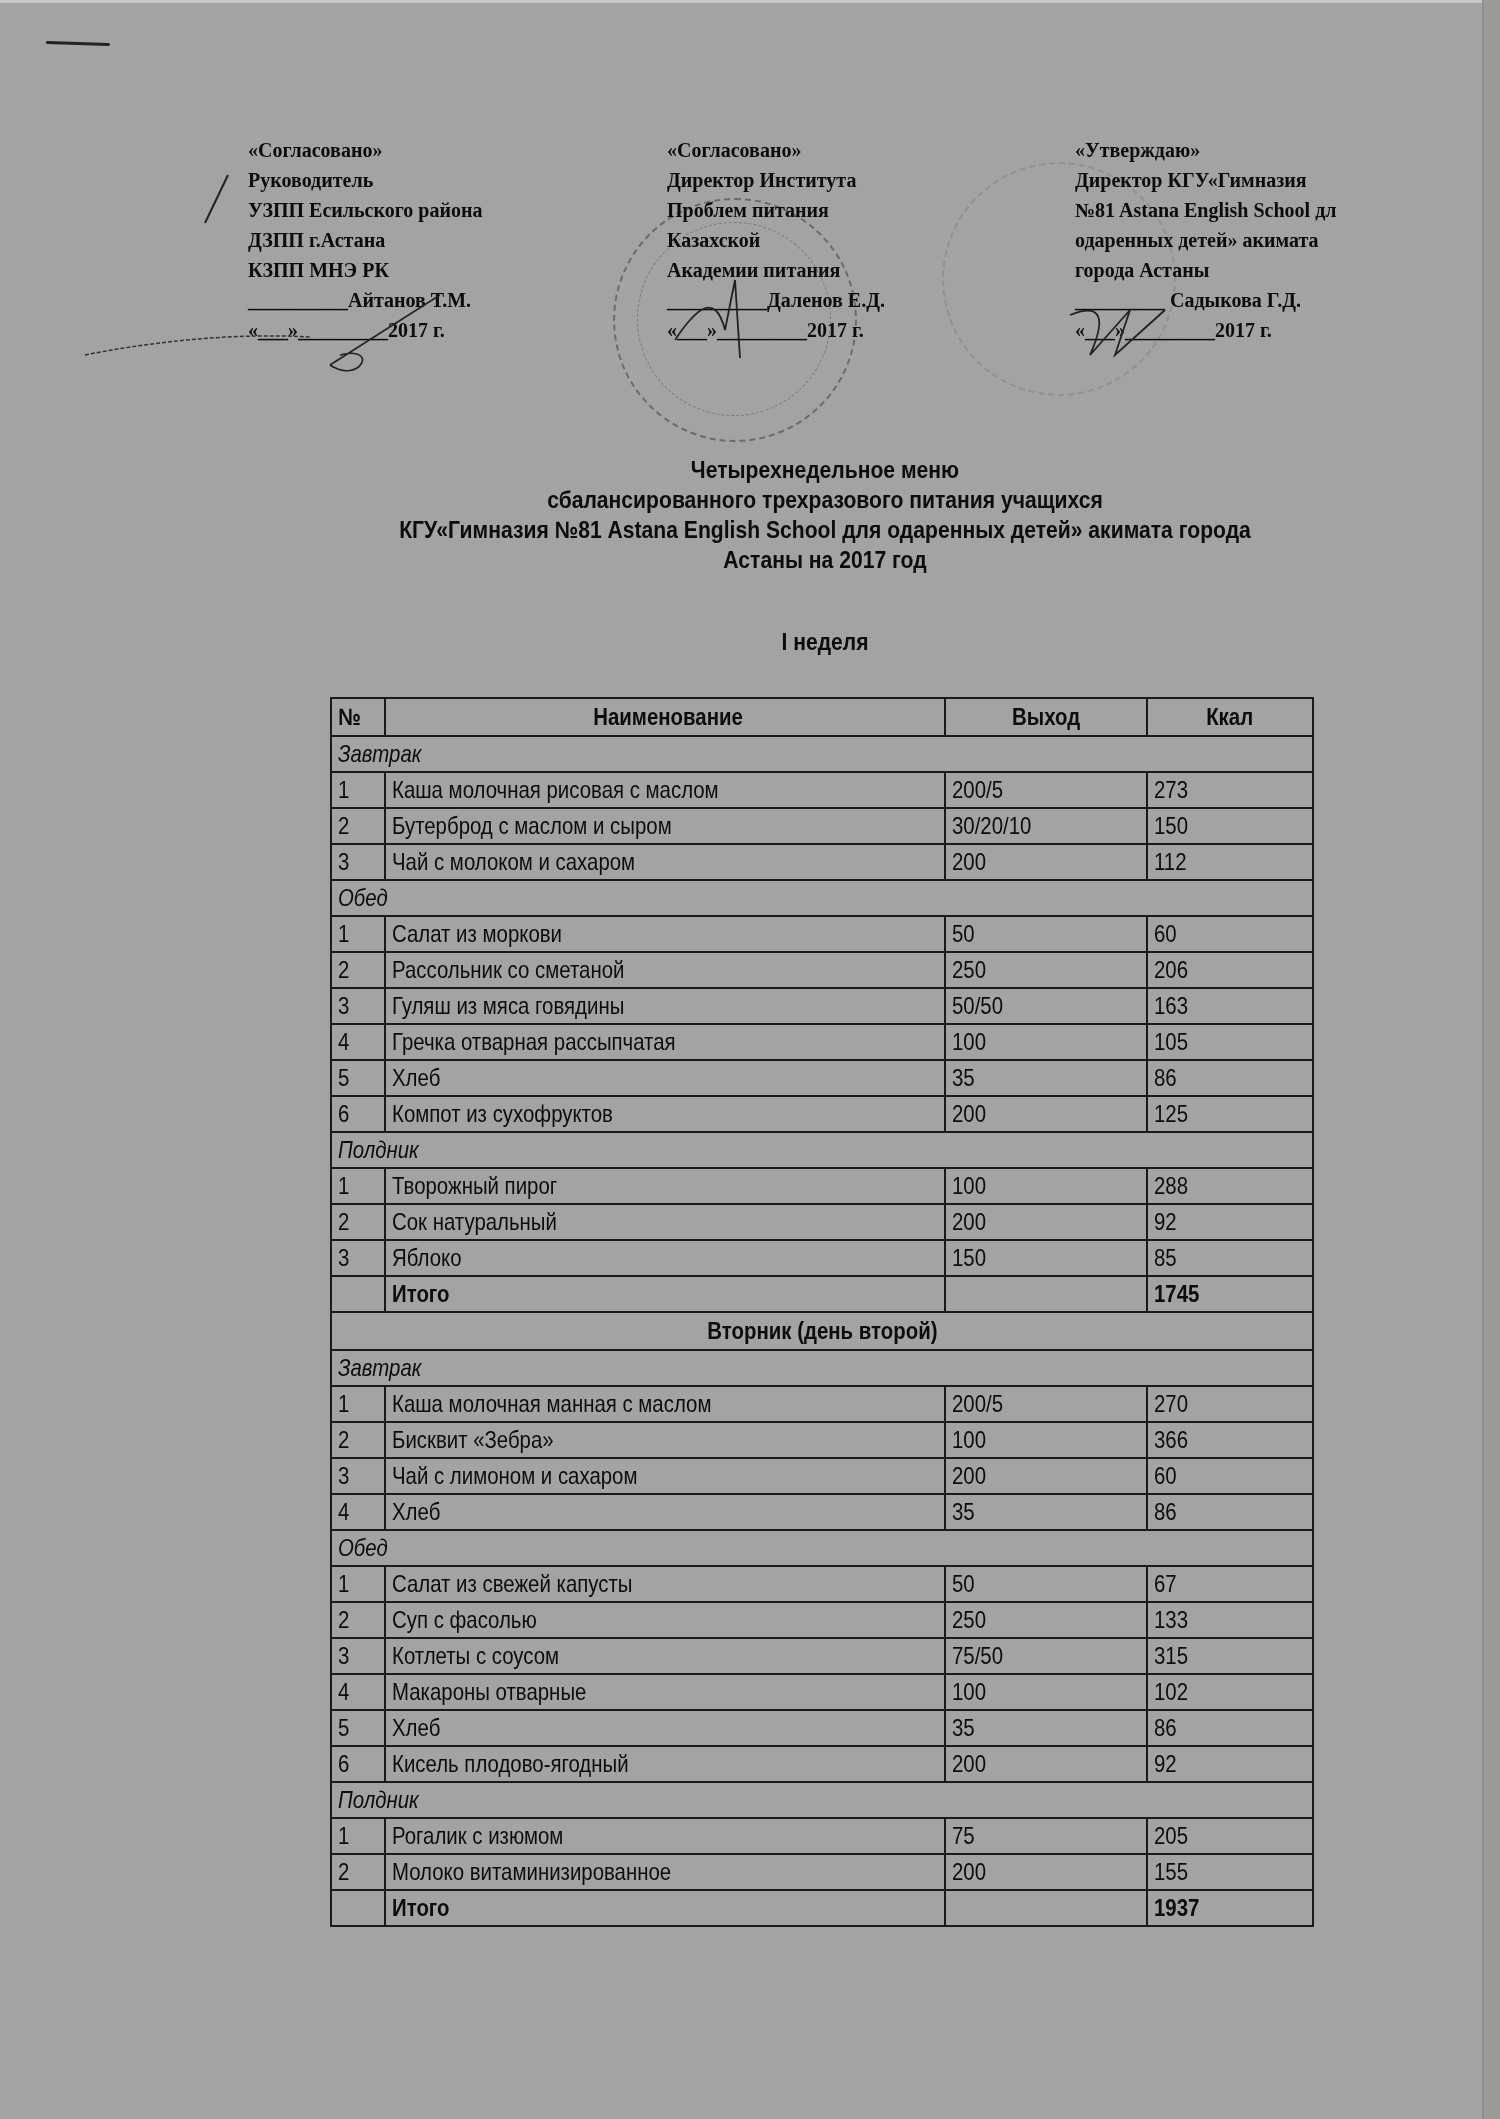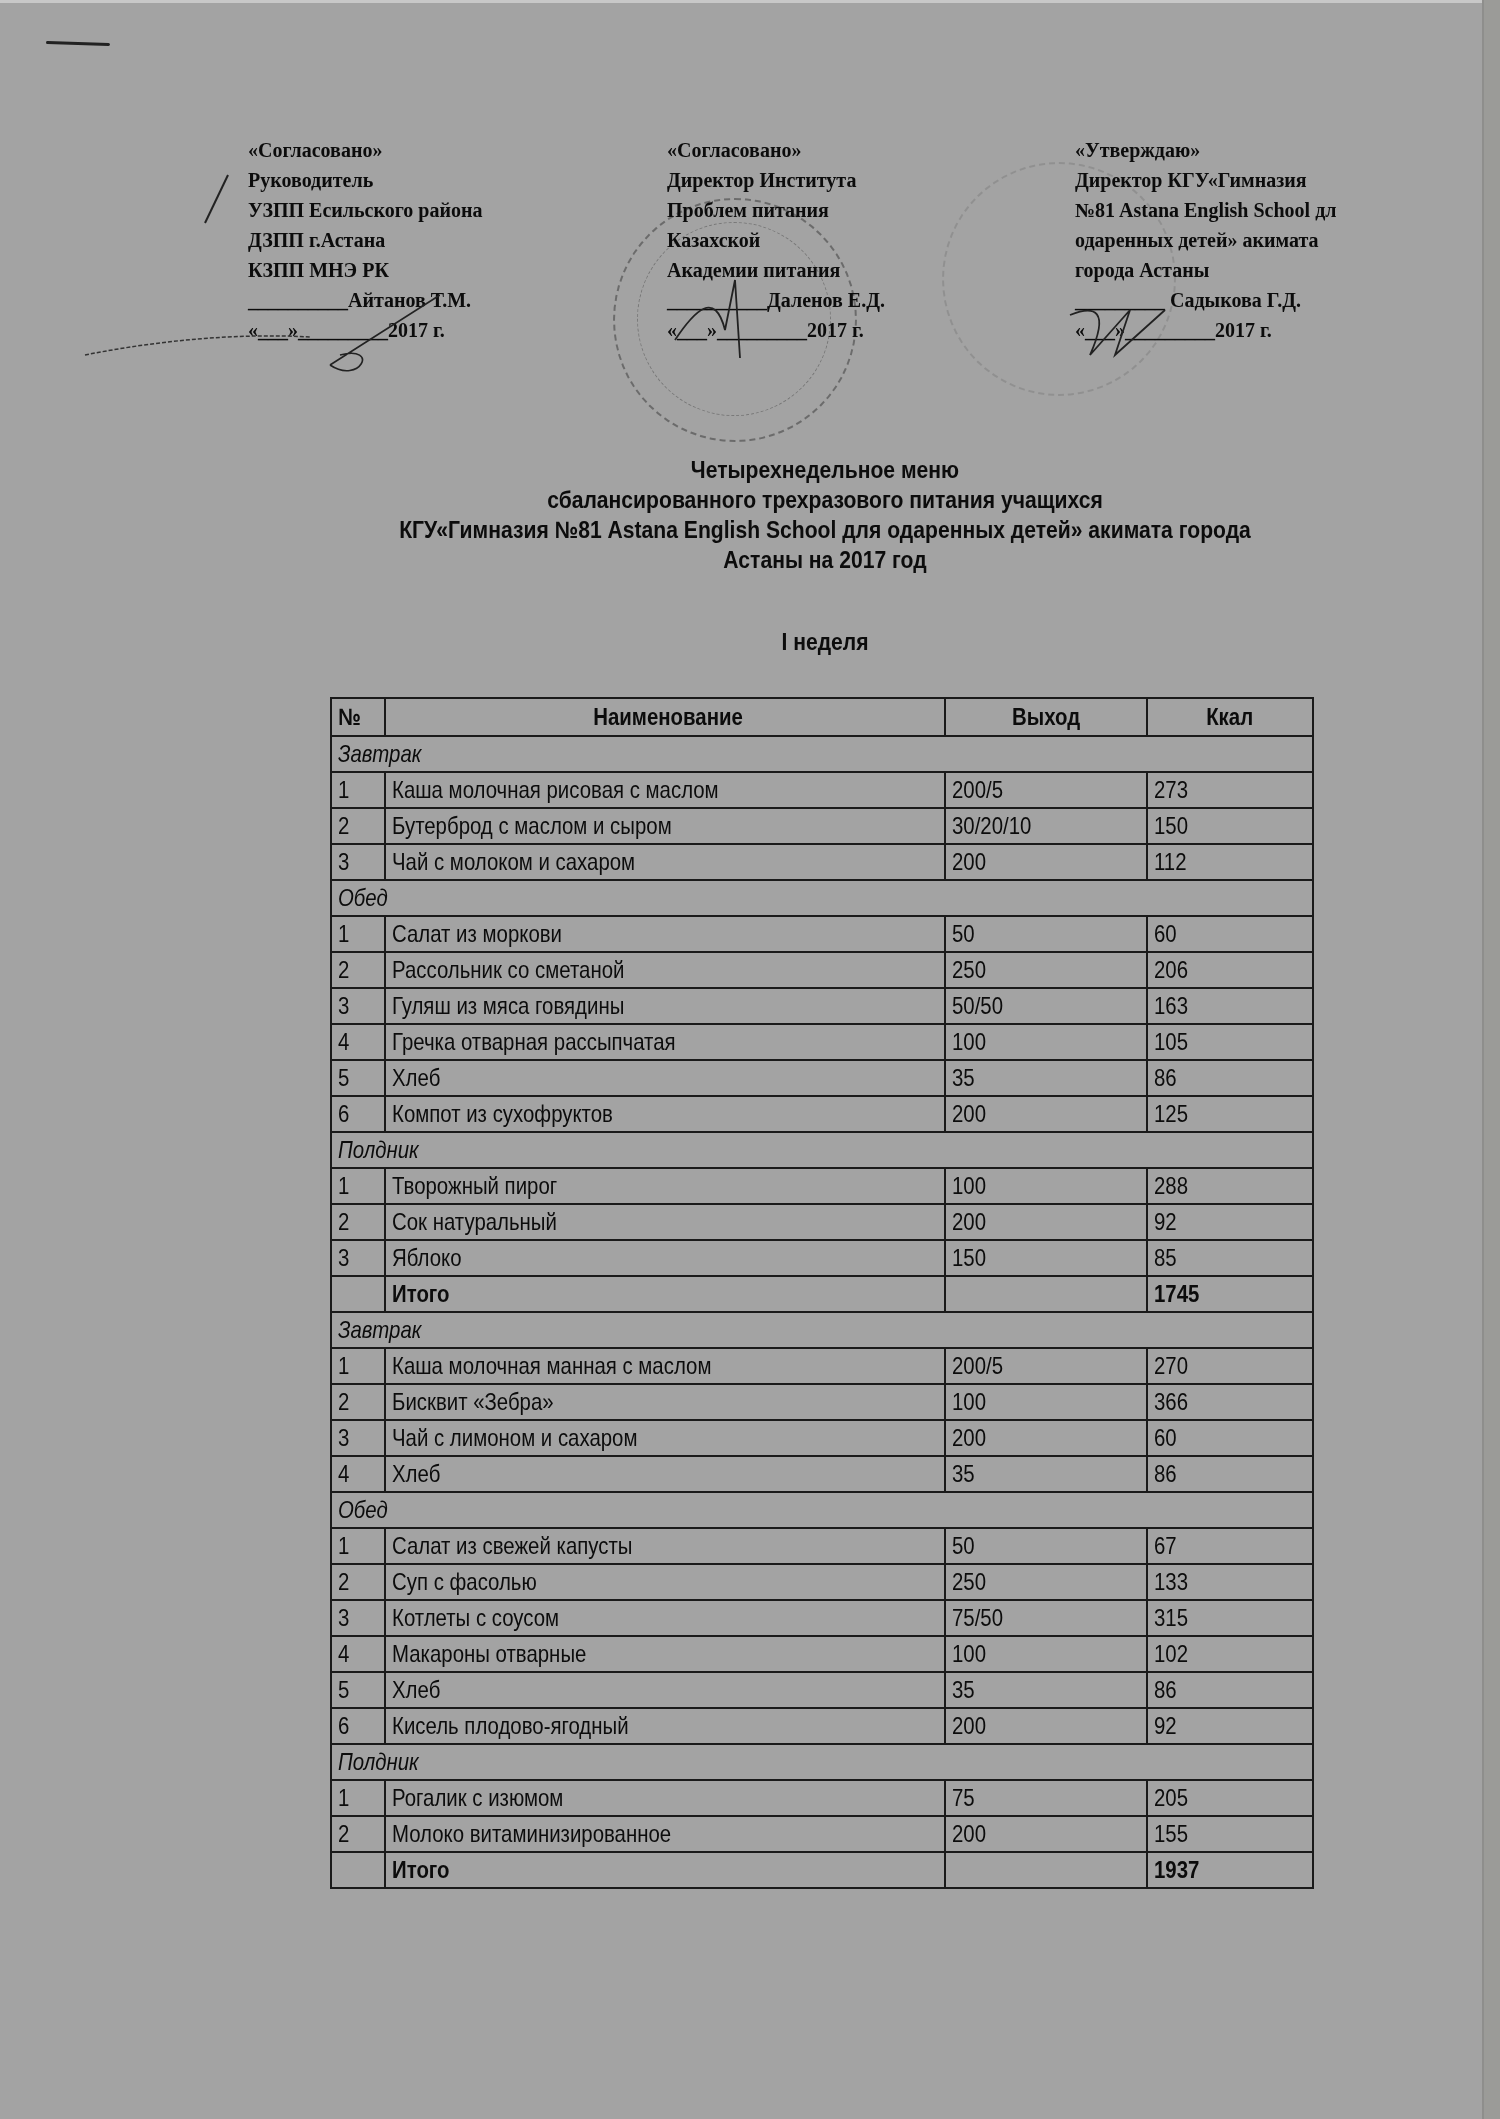--- a/index.html
+++ b/index.html
@@ -201,20 +201,23 @@
         <td><span class="cond">150</span></td>
         <td><span class="cond">85</span></td>
       </tr>
     <tr class="total">
         <td></td>
         <td><span class="cond">Итого</span></td>
         <td></td>
         <td><span class="cond">1745</span></td>
       </tr>
 
+    <tr class="day">
+        <td colspan="4"><span class="condc">Вторник (день второй)</span></td>
+      </tr>
     <tr class="meal">
         <td colspan="4"><span class="cond">Завтрак</span></td>
       </tr>
     <tr>
         <td><span class="cond">1</span></td>
         <td><span class="cond">Каша молочная манная с маслом</span></td>
         <td><span class="cond">200/5</span></td>
         <td><span class="cond">270</span></td>
       </tr>
     <tr>

